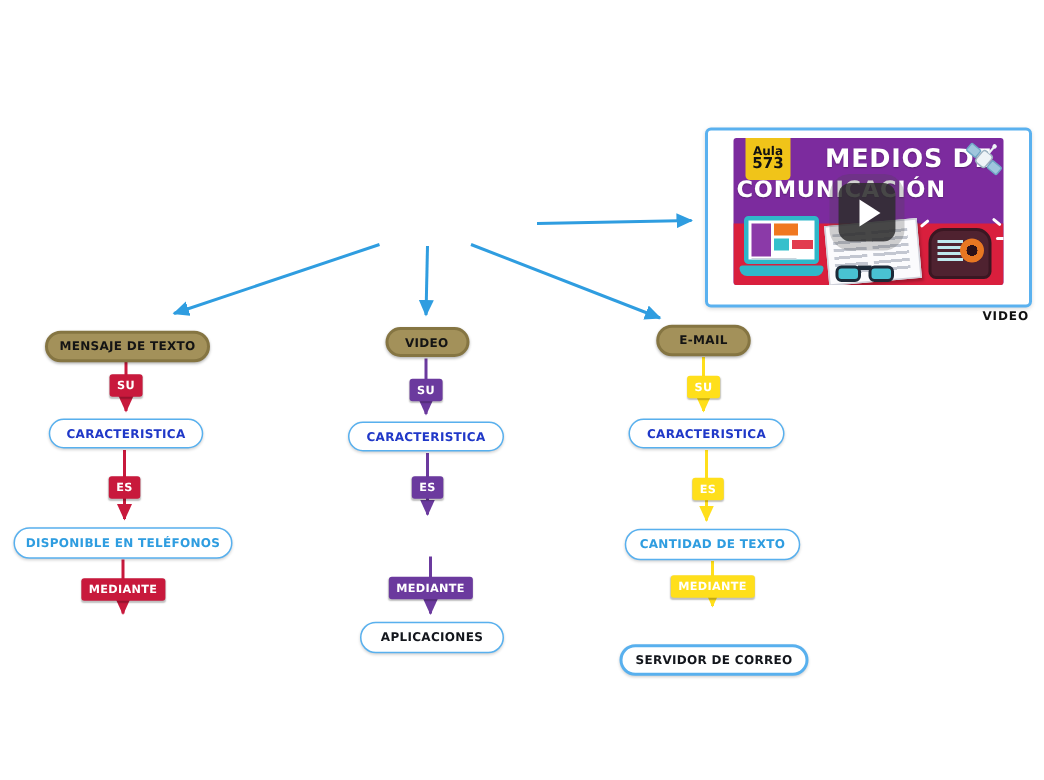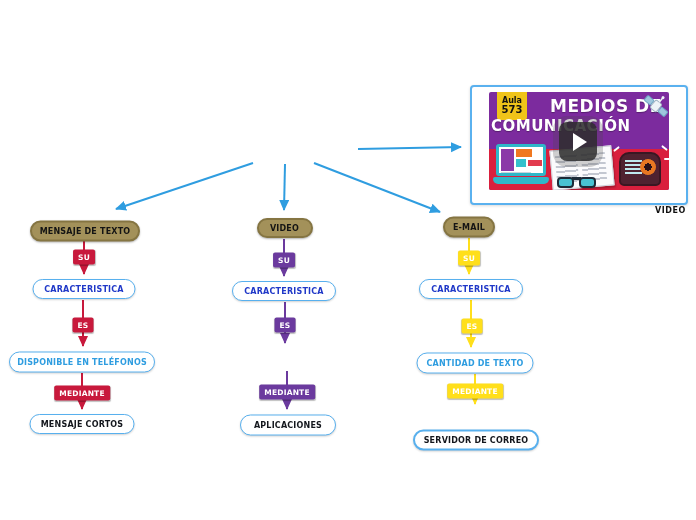--- a/index.html
+++ b/index.html
@@ -120,28 +120,27 @@
     <line class="lp" x1="287" y1="371" x2="287" y2="409" marker-end="url(#ap)"></line>
 
     <line class="ly" x1="469" y1="238" x2="469" y2="274" marker-end="url(#ay)"></line>
     <line class="ly" x1="471" y1="300" x2="471" y2="347" marker-end="url(#ay)"></line>
     <line class="ly" x1="475" y1="374" x2="475" y2="404" marker-end="url(#ay)"></line>
   </svg>
 
 
   <div class="node root" style="left:85px;top:231px;width:110px;height:21px">MENSAJE DE TEXTO</div>
   <div class="node root" style="left:284.5px;top:228px;width:56px;height:20px">VIDEO</div>
-  <div class="node root" style="left:469px;top:227px;width:52px;height:21px">E-MAIL</div>
+  <div class="node root" style="left:469px;top:227px;width:63px;height:21px">E-MAIL</div>
 
   <div class="conn red" style="left:84px;top:257px">SU</div>
   <div class="node child t-royal" style="left:84px;top:289px;width:103px;height:20px">CARACTERISTICA</div>
   <div class="conn red" style="left:83px;top:325px">ES</div>
   <div class="node child t-sky" style="left:82px;top:362px;width:146px;height:21px">DISPONIBLE EN TELÉFONOS</div>
   <div class="conn red" style="left:82px;top:393px">MEDIANTE</div>
-  <div class="node child t-dark" style="left:82px;top:424px;width:105px;height:20px">MENSAJE CORTOS</div>
 
   <div class="conn purple" style="left:284px;top:260px">SU</div>
   <div class="node child t-royal" style="left:284px;top:291px;width:104px;height:20px">CARACTERISTICA</div>
   <div class="conn purple" style="left:285px;top:325px">ES</div>
   <div class="conn purple" style="left:287px;top:392px">MEDIANTE</div>
   <div class="node child t-dark" style="left:288px;top:425px;width:96px;height:21px">APLICACIONES</div>
 
   <div class="conn yellow" style="left:469px;top:258px">SU</div>
   <div class="node child t-royal" style="left:471px;top:289px;width:104px;height:20px">CARACTERISTICA</div>
   <div class="conn yellow" style="left:472px;top:326px">ES</div>

